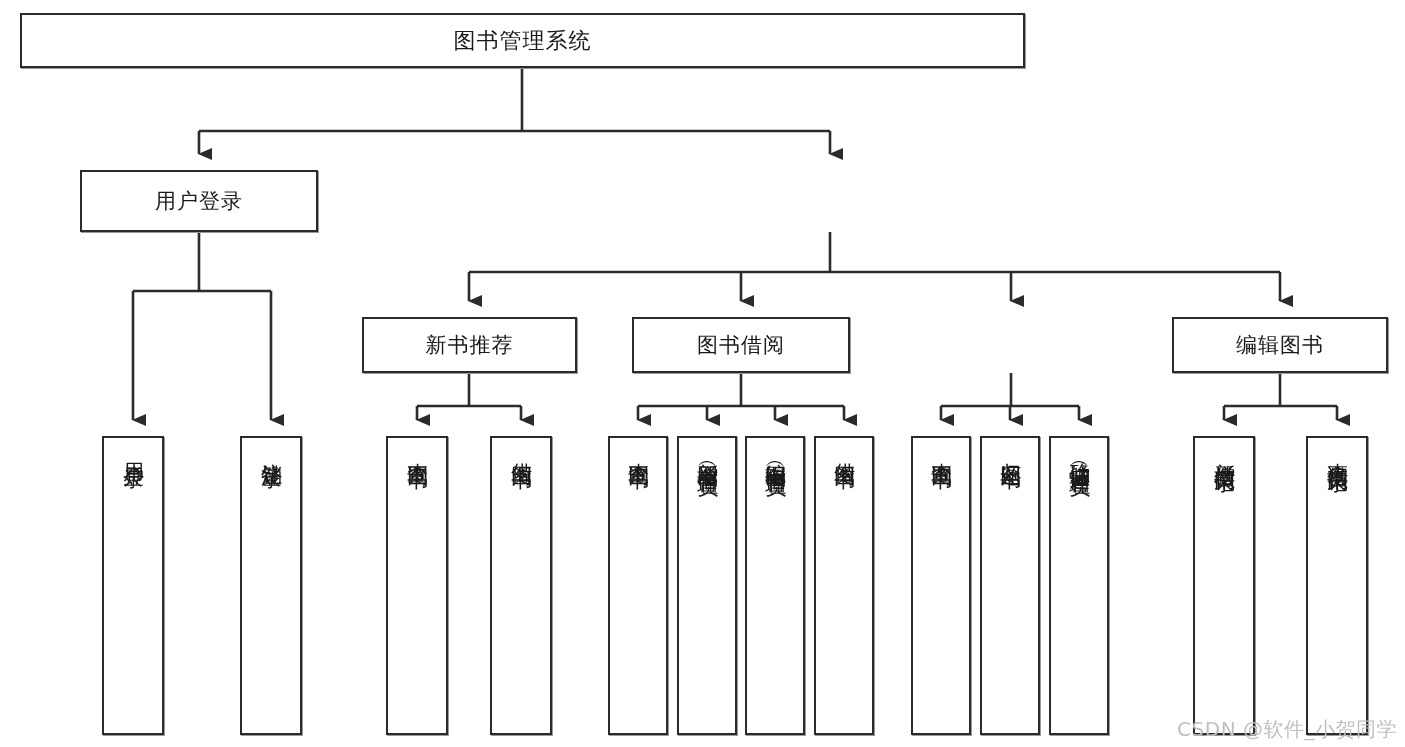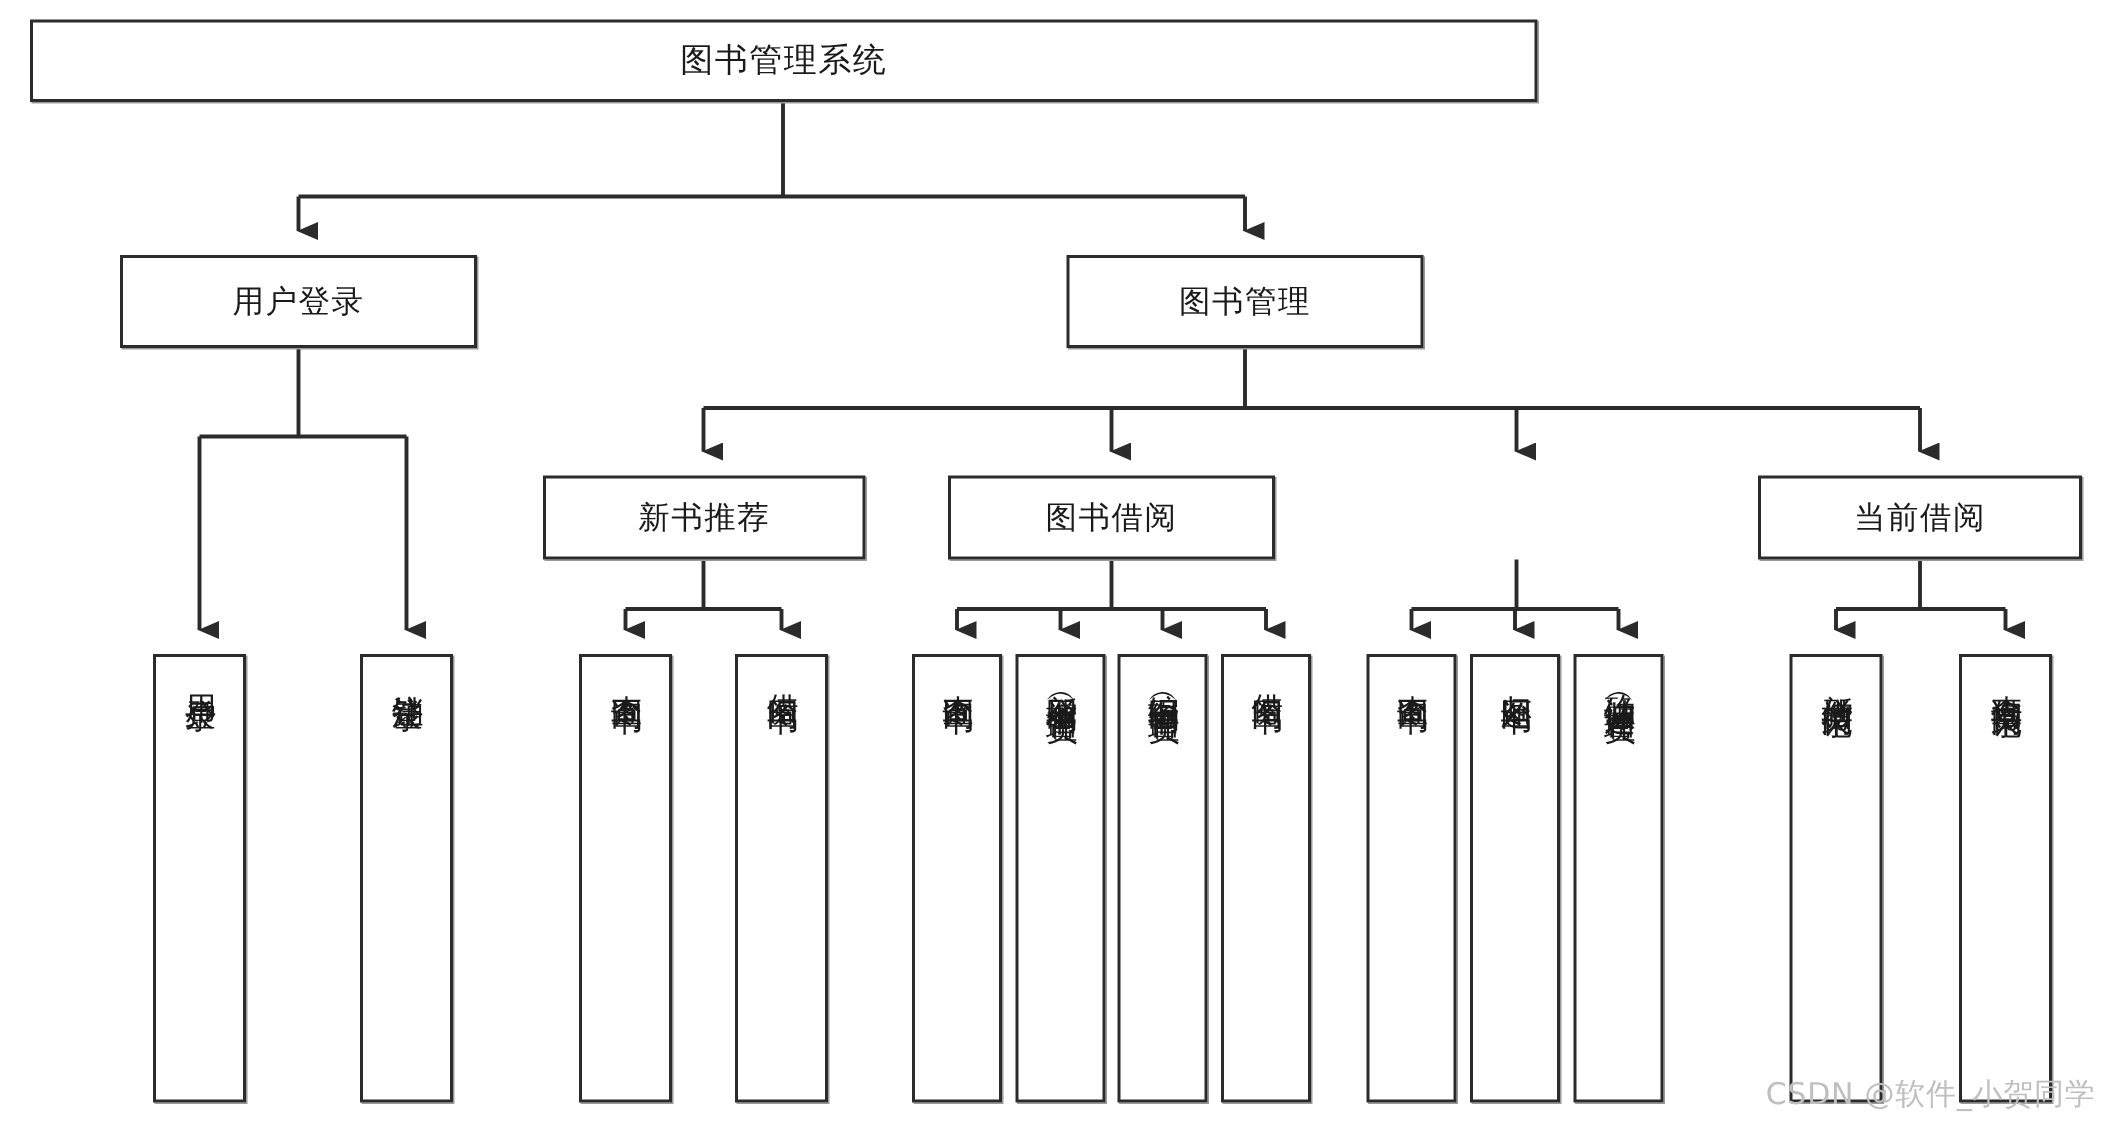--- a/index.html
+++ b/index.html
@@ -132,35 +132,32 @@
   </svg>
 
   <div class="node root" style="left:20px; top:13px; width:1005px; height:55px;">
     <span class="label">图书管理系统</span>
   </div>
 
   <div class="node" style="left:80px; top:170px; width:238px; height:62px;">
     <span class="label">用户登录</span>
   </div>
 
-  <div class="node" style="left:711px; top:170px; width:238px; height:62px;">
-    <span class="label">图书管理</span>
-  </div>
 
   <div class="node" style="left:362px; top:317px; width:215px; height:56px;">
     <span class="label">新书推荐</span>
   </div>
 
   <div class="node" style="left:632px; top:317px; width:218px; height:56px;">
     <span class="label">图书借阅</span>
   </div>
 
 
   <div class="node" style="left:1172px; top:317px; width:216px; height:56px;">
-    <span class="label">当前借阅</span>
+    <span class="label">编辑图书</span>
   </div>
 
   <div class="node leaf" style="left:102px; top:436px; width:62px; height:299px;">
     <span class="label">用户登录</span>
   </div>
 
   <div class="node leaf" style="left:240px; top:436px; width:62px; height:299px;">
     <span class="label">注销登录</span>
   </div>
 

